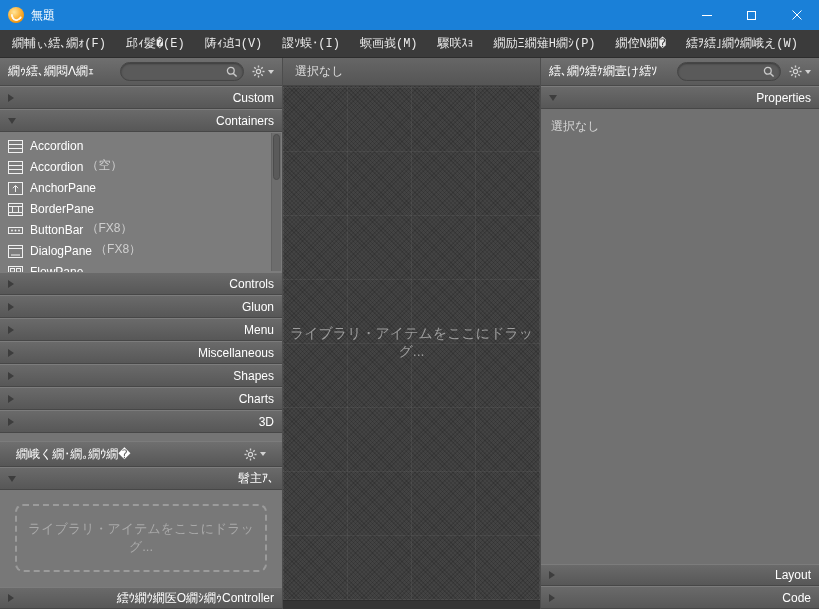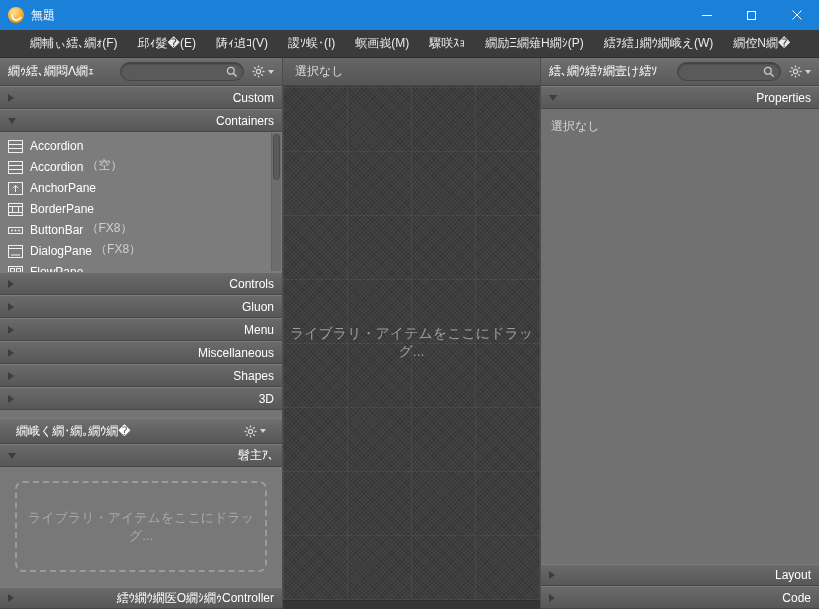--- a/index.html
+++ b/index.html
@@ -14,21 +14,21 @@
   .app-icon::after { content:""; position:absolute; left:3px; top:3px; width:7px; height:7px; border-radius:50%;
     border:2px solid transparent; border-bottom-color:rgba(255,255,255,.9); border-left-color:rgba(255,255,255,.9);
     transform:rotate(-30deg); }
   .win-title { color:#ffffff; font-size:12px; }
   .win-controls { margin-left:auto; display:flex; height:100%; }
   .wb { width:45px; height:100%; display:flex; align-items:center; justify-content:center; }
   .glyph-min { width:10px; border-top:1px solid #fff; }
   .glyph-max { width:9px; height:9px; border:1px solid #fff; }
 
   
-  .menubar { flex:0 0 28px; background:#3b3b3b; border-bottom:1px solid #2d2d2d; display:flex; align-items:center; color:#ebebeb; padding-left:20px; }
+  .menubar { flex:0 0 28px; background:#3b3b3b; border-bottom:1px solid #2d2d2d; display:flex; align-items:center; color:#ebebeb; padding-left:2px;font-family:Liberation Mono, monospace; }
   .menu-item { padding:0 10px; height:100%; display:flex; align-items:center; white-space:nowrap; }
 
   
   .main { flex:1; display:flex; min-height:0; }
   .left  { flex:0 0 283px; width:283px; display:flex; flex-direction:column; background:#0f172a; border-right:1px solid #4d4d4d; }
   .center{ flex:1; min-width:0; display:flex; flex-direction:column; background:#3c3c3c; }
   .right { flex:0 0 279px; width:279px; display:flex; flex-direction:column; background:#717171; border-left:1px solid #4d4d4d;justify-content:center; }
 
   
   .panel-header { flex:0 0 28px; height:28px; background:linear-gradient(#6f6f6f,#5a5a5a); border-bottom:1px solid #494949;
@@ -109,22 +109,22 @@
   </div>
 
   <div class="menubar">
     <span class="menu-item">繝輔ぃ繧､繝ｫ(F)</span>
     <span class="menu-item">邱ｨ髮�(E)</span>
     <span class="menu-item">陦ｨ遉ｺ(V)</span>
     <span class="menu-item">謖ｿ蜈･(I)</span>
     <span class="menu-item">螟画峩(M)</span>
     <span class="menu-item">驟咲ｽｮ</span>
     <span class="menu-item">繝励Ξ繝薙Η繝ｼ(P)</span>
+    <span class="menu-item">繝倥Ν繝�</span>
     <span class="menu-item">繧ｦ繧｣繝ｳ繝峨え(W)</span>
-    <span class="menu-item">繝倥Ν繝�</span>
   </div>
 
   <div class="main">
 
     <div class="left">
 
       <div class="panel-header">
         <span class="ph-title">繝ｩ繧､繝悶Λ繝ｪ</span>
         <span class="searchbox sb-lib">
           <input class="search-input" value="" style="">
@@ -258,20 +258,24 @@
         <span class="tri-r"></span>
         <span class="sec-label-right">Menu</span>
       </div>
       <div class="sec">
         <span class="tri-r"></span>
         <span class="sec-label-right">Miscellaneous</span>
       </div>
       <div class="sec">
         <span class="tri-r"></span>
         <span class="sec-label-right">Shapes</span>
+      </div>
+      <div class="sec">
+        <span class="tri-r"></span>
+        <span class="sec-label-right">Charts</span>
       </div>
       <div class="sec">
         <span class="tri-r"></span>
         <span class="sec-label-right">3D</span>
       </div>
 
       <div class="gap"></div>
 
       <div class="doc-header">
         <span class="ph-title">繝峨く繝･繝｡繝ｳ繝�</span>

